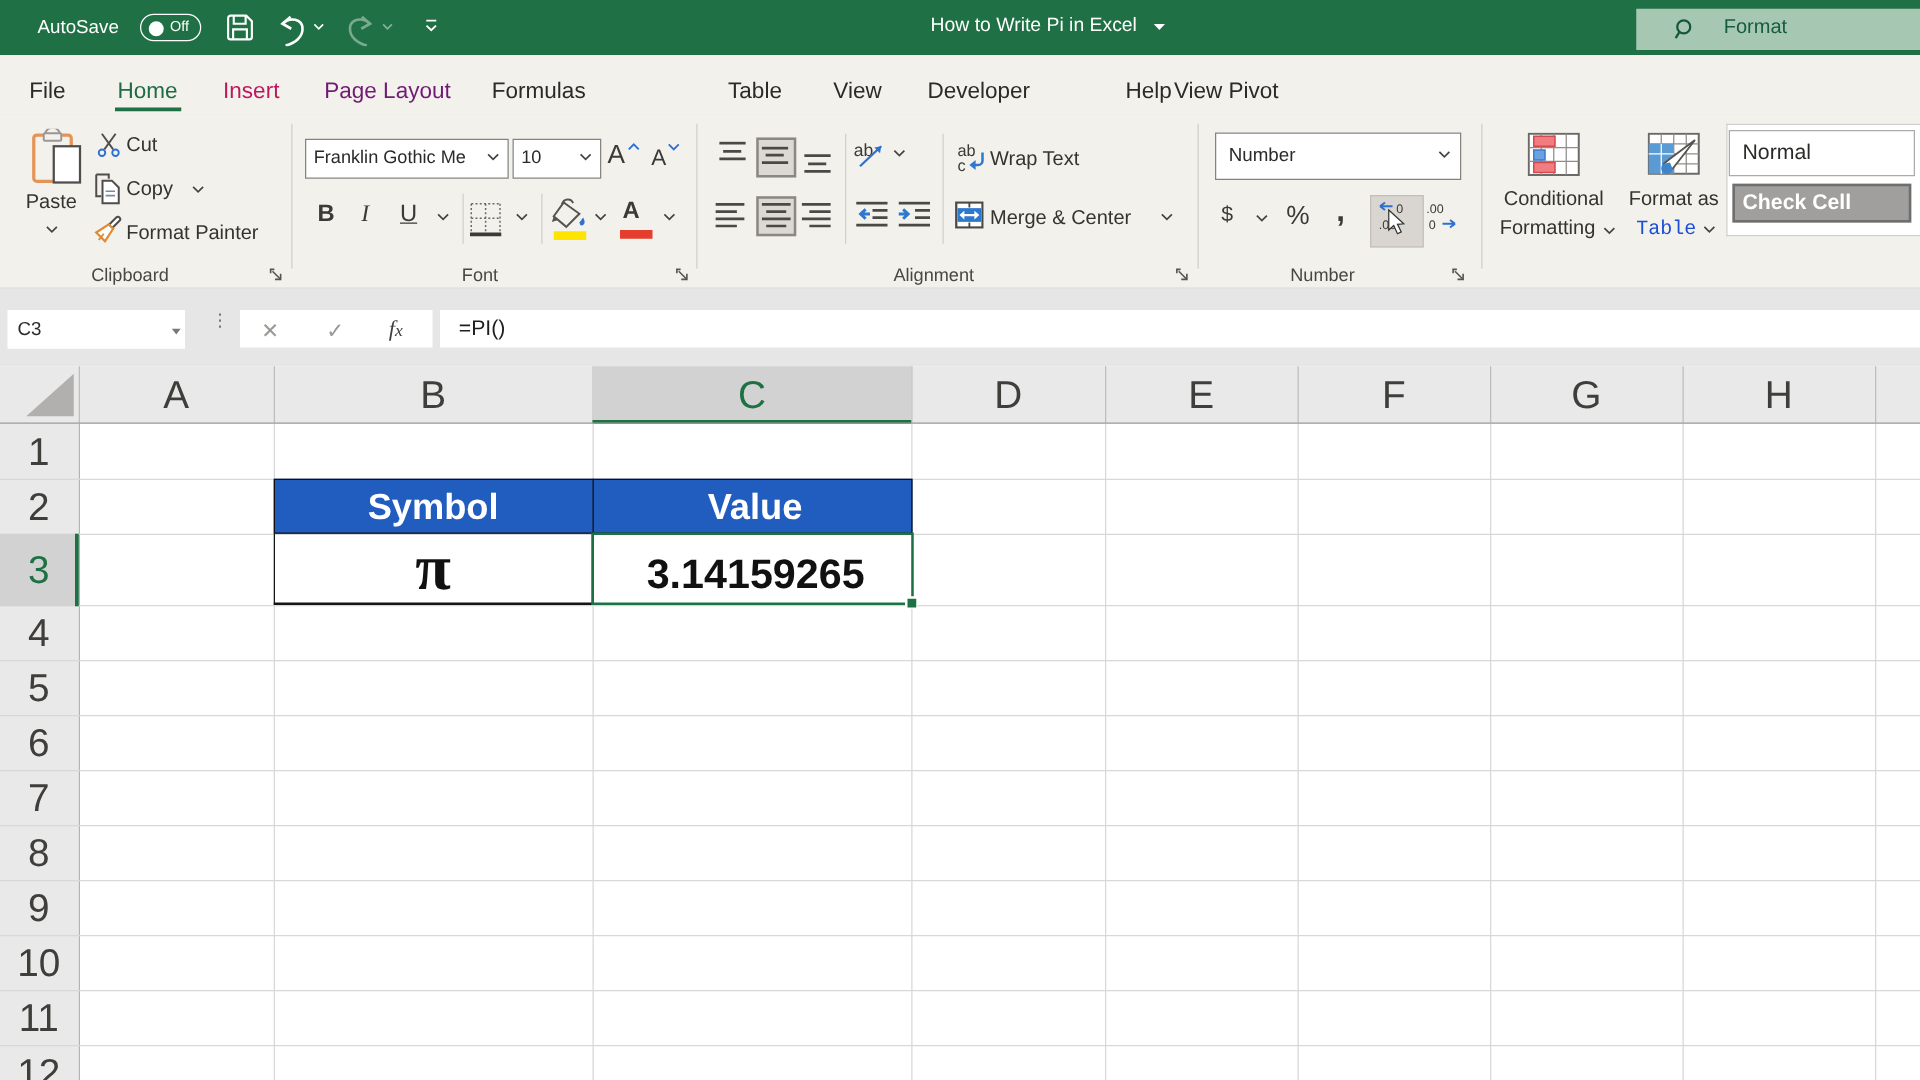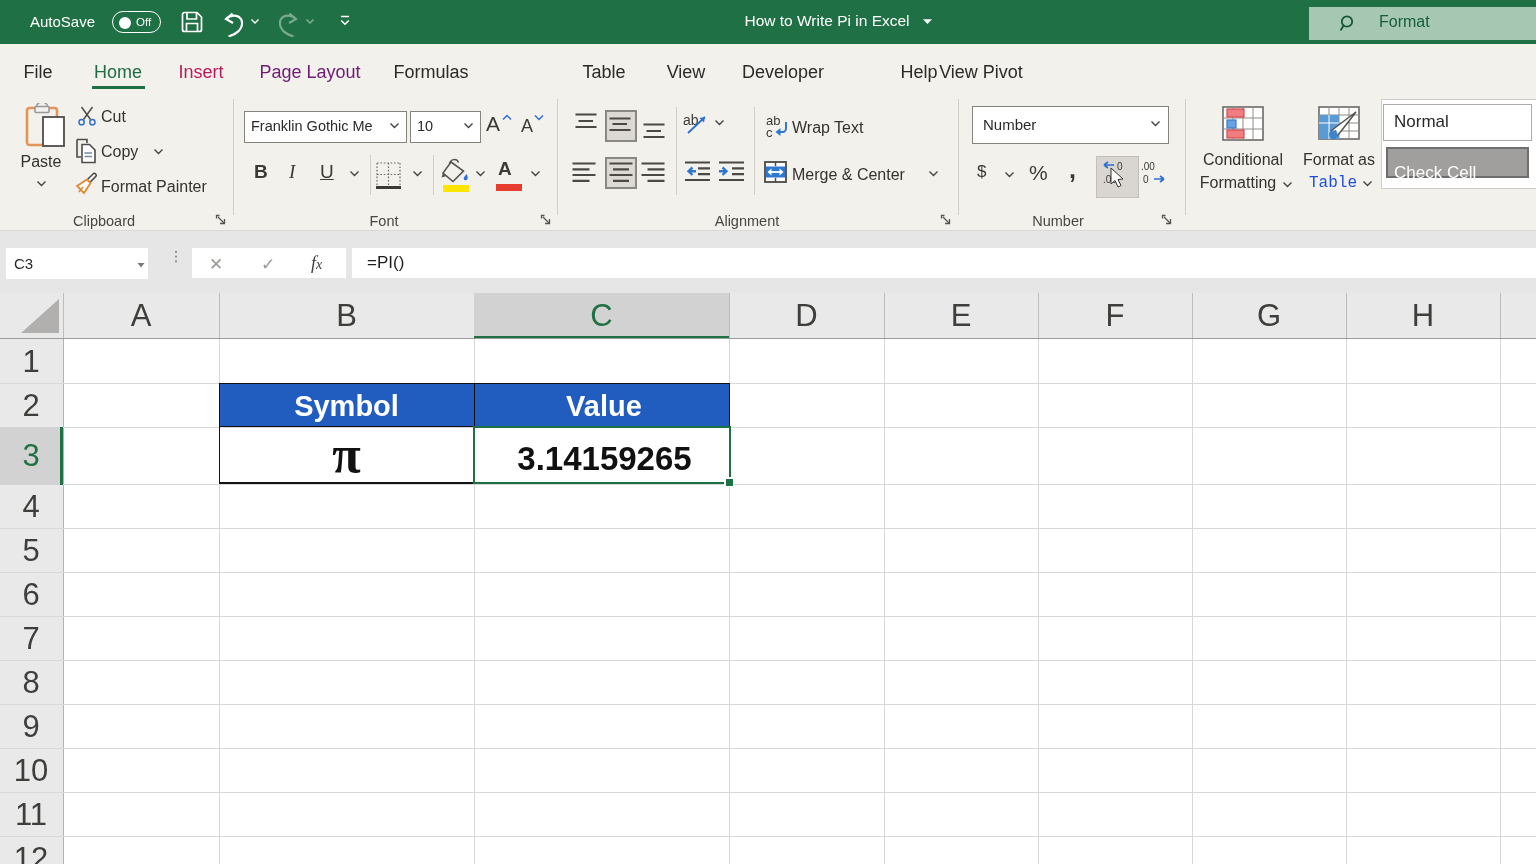--- a/index.html
+++ b/index.html
@@ -344,21 +344,21 @@
 <div class="ab ctr" style="left:1339px;top:151px;font-size:16px;color:#34332f;">Format as</div>
 <div class="ab ctr" style="left:1333px;top:174px;font-size:16px;color:#1d4ed8;font-family:Liberation Mono, monospace;">Table</div>
 <svg class="ab" style="left:1362px;top:180px;" width="11" height="8" viewBox="0 0 11 8">
 <path d="M1.5 1.5 L5.5 5.5 L9.5 1.5" fill="none" stroke="#444" stroke-width="1.4"></path>
   </svg>
 
 <div class="ab" style="left:1381px;top:99px;width:155px;height:88px;background:#fff;border:1px solid #D0CECB;border-right:none;"></div>
 <div class="ab" style="left:1383px;top:104px;width:149px;height:37px;background:#fff;border:1px solid #ABABAB;box-sizing:border-box;"></div>
 <div class="ab" style="left:1394px;top:112px;font-size:17px;color:#2b2a28;text-align:right;">Normal</div>
 <div class="ab" style="left:1386px;top:147px;width:143px;height:31px;background:#A09F9D;border:2px solid #6E6E6E;box-sizing:border-box;"></div>
-<div class="ab" style="left:1394px;top:163px;font-size:17px;font-weight:normal;color:#fff;">Check Cell</div>
+<div class="ab" style="left:1394px;top:152px;font-size:17px;font-weight:bold;color:#fff;">Check Cell</div>
 
 <div class="ab" style="left:0;top:230px;width:1536px;height:1px;background:#DBD9D5;"></div>
 
 <div class="ab" style="left:0;top:231px;width:1536px;height:62px;background:#E6E6E6;"></div>
 <div class="ab" style="left:6px;top:248px;width:142px;height:31px;background:#fff;"></div>
 <div class="ab" style="left:14px;top:255px;font-size:15px;color:#2b2a28;">C3</div>
 <svg class="ab" style="left:137px;top:262px;" width="8" height="6" viewBox="0 0 8 6">
 <path d="M0.5 1 L4 5.5 L7.5 1 Z" fill="#7a7875"></path>
   </svg>
 <div class="ab" style="left:169px;top:253px;color:#6f6d6a;font-size:14px;letter-spacing:0;line-height:7px;">⋮</div>

